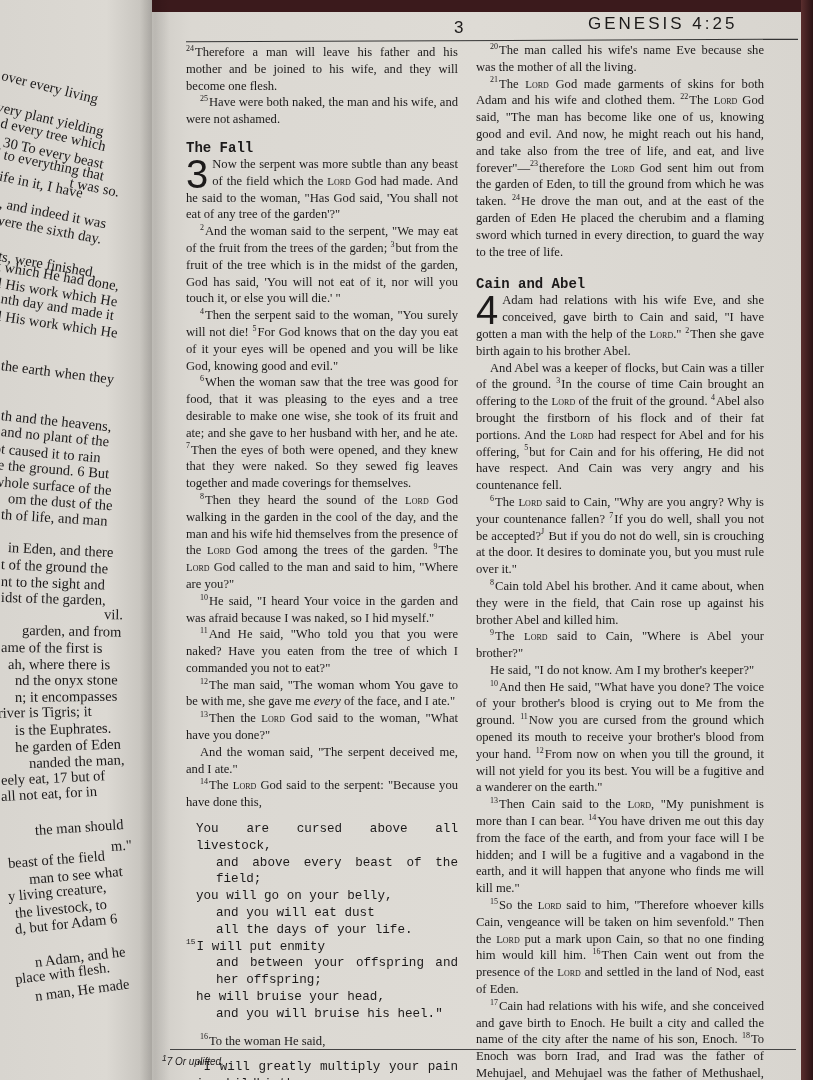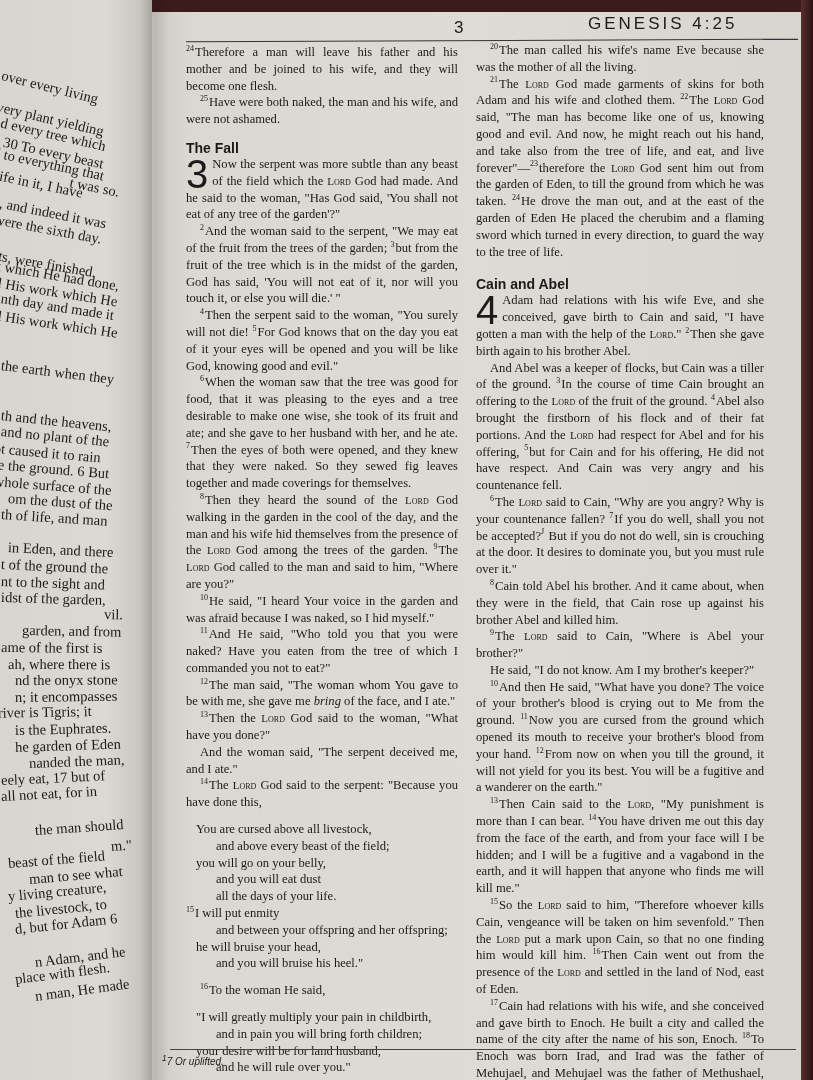--- a/index.html
+++ b/index.html
@@ -17,24 +17,24 @@
   .page-num{position:absolute;left:454px;top:18px;font-family:"Liberation Sans",sans-serif;font-size:17px;}
   .running-head{position:absolute;left:588px;top:14px;font-family:"Liberation Sans",sans-serif;font-size:17px;letter-spacing:3px;}
   .rule-top{position:absolute;left:186px;top:40px;width:612px;height:1px;background:#333;transform:rotate(-0.25deg);}
   .col{position:absolute;font-size:12.6px;line-height:16.8px;text-align:justify;}
   .col1{left:186px;top:44px;width:272px;}
   .col2{left:476px;top:42px;width:288px;}
   .col p{margin:0;text-indent:14px;}
   .col p.noindent{text-indent:0;}
   .vn{font-size:8px;vertical-align:super;line-height:0;margin-right:1px;margin-top:42px;}
   .sc{font-variant:small-caps;font-size:11px;}
-  .heading{font-family:Liberation Sans, sans-serif;font-weight:bold;font-size:14px;margin:12px 0 0 0;line-height:16px;}
+  .heading{font-family:Liberation Mono, monospace;font-weight:bold;font-size:14px;margin:12px 0 0 0;line-height:16px;}
   .dropcap-wrap{position:relative;}
   .dropcap{float:left;font-family:"Liberation Sans",sans-serif;font-size:40px;line-height:32px;margin:2px 4px -2px 0;}
-  .poetry{margin:10px 0 10px 0;}
+  .poetry{margin:10px 0 10px 0;font-family:Liberation Mono, monospace;}
   .poetry .l1{padding-left:10px;text-indent:0;}
   .poetry .l2{padding-left:30px;text-indent:0;}
   .poetry div{line-height:16.8px;}
   .rule-bottom{position:absolute;left:170px;top:1049px;width:626px;height:1px;background:#444;}
   .footnote{position:absolute;left:162px;top:1053px;font-family:"Liberation Sans",sans-serif;font-size:10px;font-style:italic;}
 </style>
 </head>
 <body>
 
 <div class="top-band"></div>
@@ -103,21 +103,21 @@
   <p><span class="vn">25</span><span>Have were both naked, the man and his wife, and were not ashamed.</span></p>
 
   <div class="heading">The Fall</div>
   <p class="noindent dropcap-wrap"><span class="dropcap">3</span><span>Now the serpent was more subtle than any beast of the field which the </span><span class="sc">Lord</span><span> God had made. And he said to the woman, "Has God said, 'You shall not eat of any tree of the garden'?"</span></p>
   <p><span class="vn">2</span><span>And the woman said to the serpent, "We may eat of the fruit from the trees of the garden; </span><span class="vn">3</span><span>but from the fruit of the tree which is in the midst of the garden, God has said, 'You will not eat of it, nor will you touch it, or else you will die.' "</span></p>
   <p><span class="vn">4</span><span>Then the serpent said to the woman, "You surely will not die! </span><span class="vn">5</span><span>For God knows that on the day you eat of it your eyes will be opened and you will be like God, knowing good and evil."</span></p>
   <p><span class="vn">6</span><span>When the woman saw that the tree was good for food, that it was pleasing to the eyes and a tree desirable to make one wise, she took of its fruit and ate; and she gave to her husband with her, and he ate. </span><span class="vn">7</span><span>Then the eyes of both were opened, and they knew that they were naked. So they sewed fig leaves together and made coverings for themselves.</span></p>
   <p><span class="vn">8</span><span>Then they heard the sound of the </span><span class="sc">Lord</span><span> God walking in the garden in the cool of the day, and the man and his wife hid themselves from the presence of the </span><span class="sc">Lord</span><span> God among the trees of the garden. </span><span class="vn">9</span><span>The </span><span class="sc">Lord</span><span> God called to the man and said to him, "Where are you?"</span></p>
   <p><span class="vn">10</span><span>He said, "I heard Your voice in the garden and was afraid because I was naked, so I hid myself."</span></p>
   <p><span class="vn">11</span><span>And He said, "Who told you that you were naked? Have you eaten from the tree of which I commanded you not to eat?"</span></p>
-  <p><span class="vn">12</span><span>The man said, "The woman whom You gave to be with me, she gave me </span><i>bring</i><span> of the face, and I ate."</span></p>
+  <p><span class="vn">12</span><span>The man said, "The woman whom You gave to be with me, she gave me </span><i>every</i><span> of the face, and I ate."</span></p>
   <p><span class="vn">13</span><span>Then the </span><span class="sc">Lord</span><span> God said to the woman, "What have you done?"</span></p>
   <p><span>And the woman said, "The serpent deceived me, and I ate."</span></p>
   <p><span class="vn">14</span><span>The </span><span class="sc">Lord</span><span> God said to the serpent: "Because you have done this,</span></p>
 
   <div class="poetry">
       <div class="l1"><span>You are cursed above all livestock,</span></div>
       <div class="l2"><span>and above every beast of the field;</span></div>
       <div class="l1"><span>you will go on your belly,</span></div>
       <div class="l2"><span>and you will eat dust</span></div>
       <div class="l2"><span>all the days of your life.</span></div>

